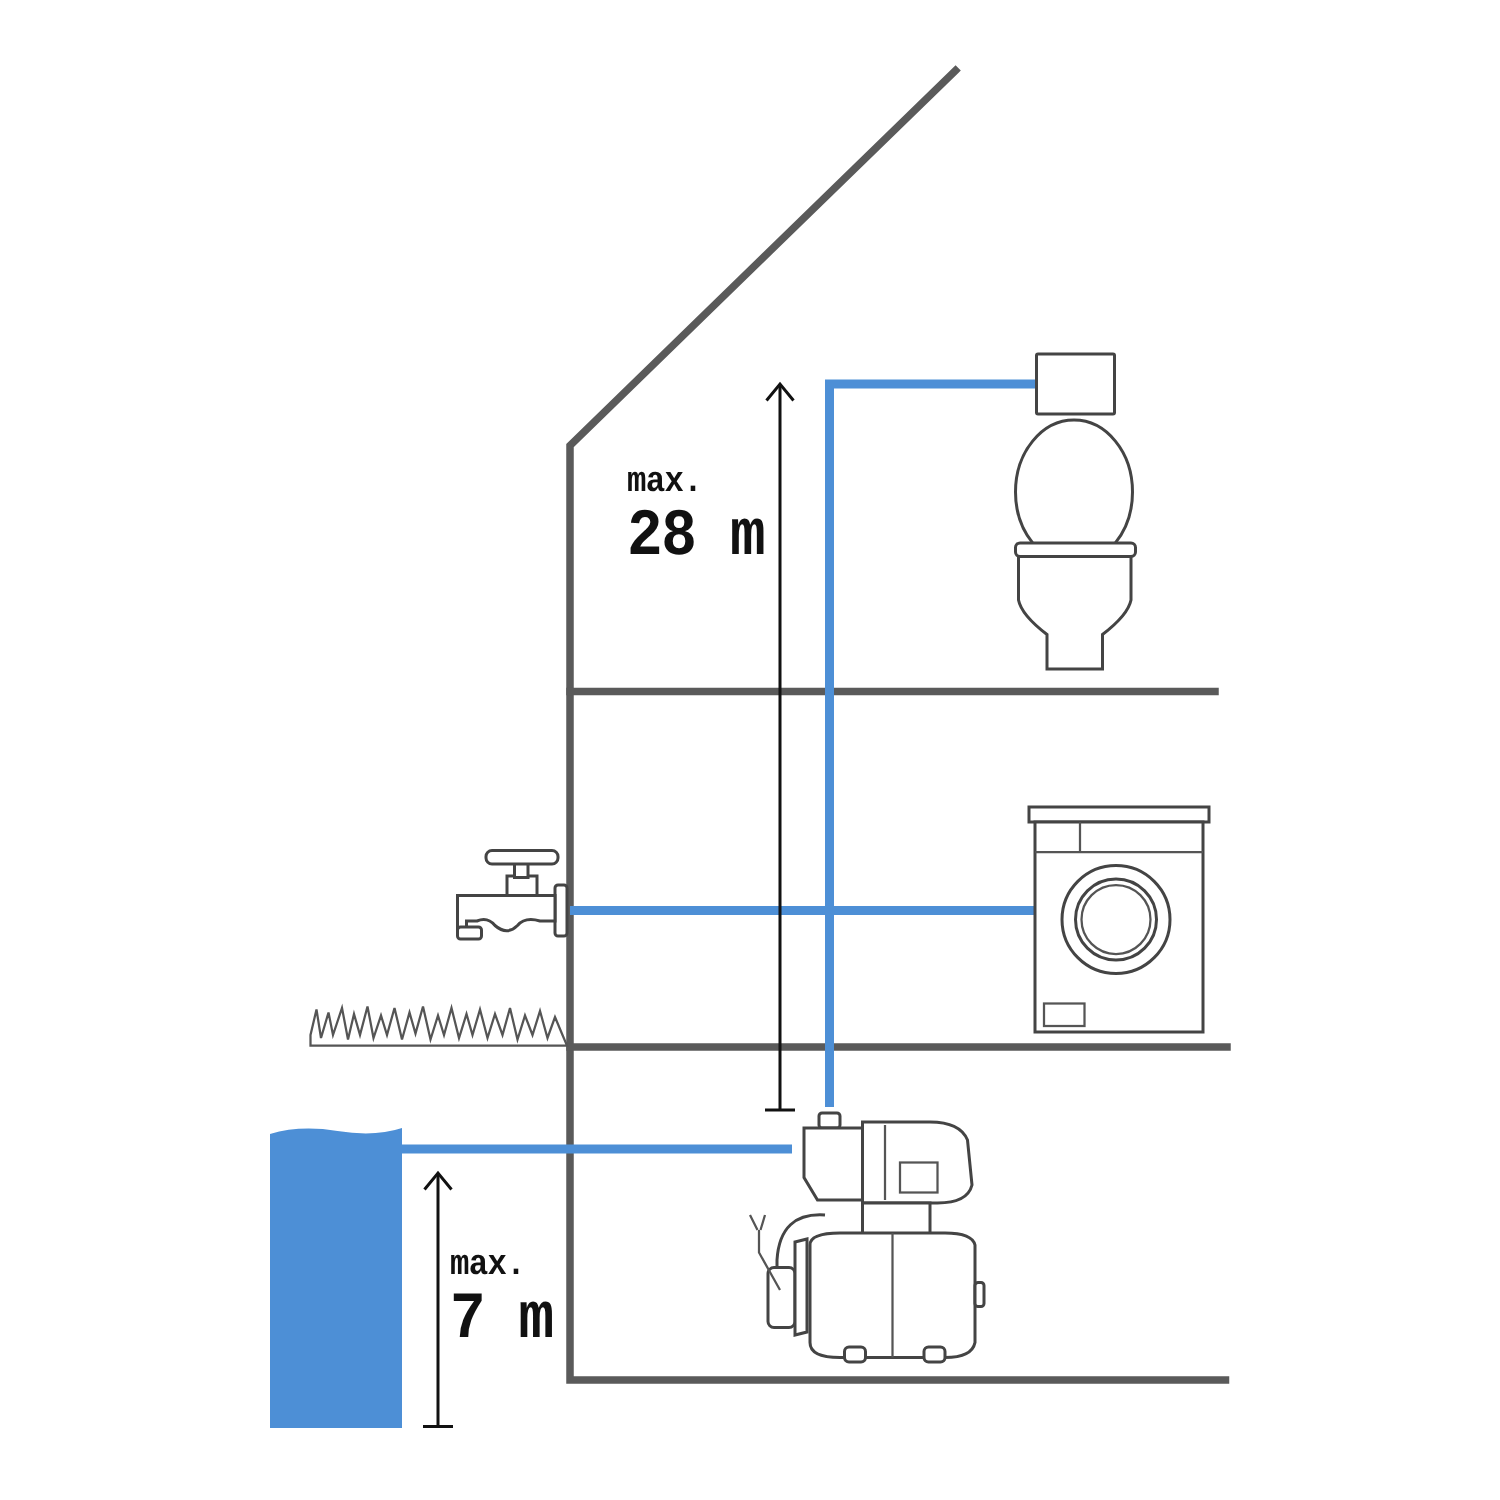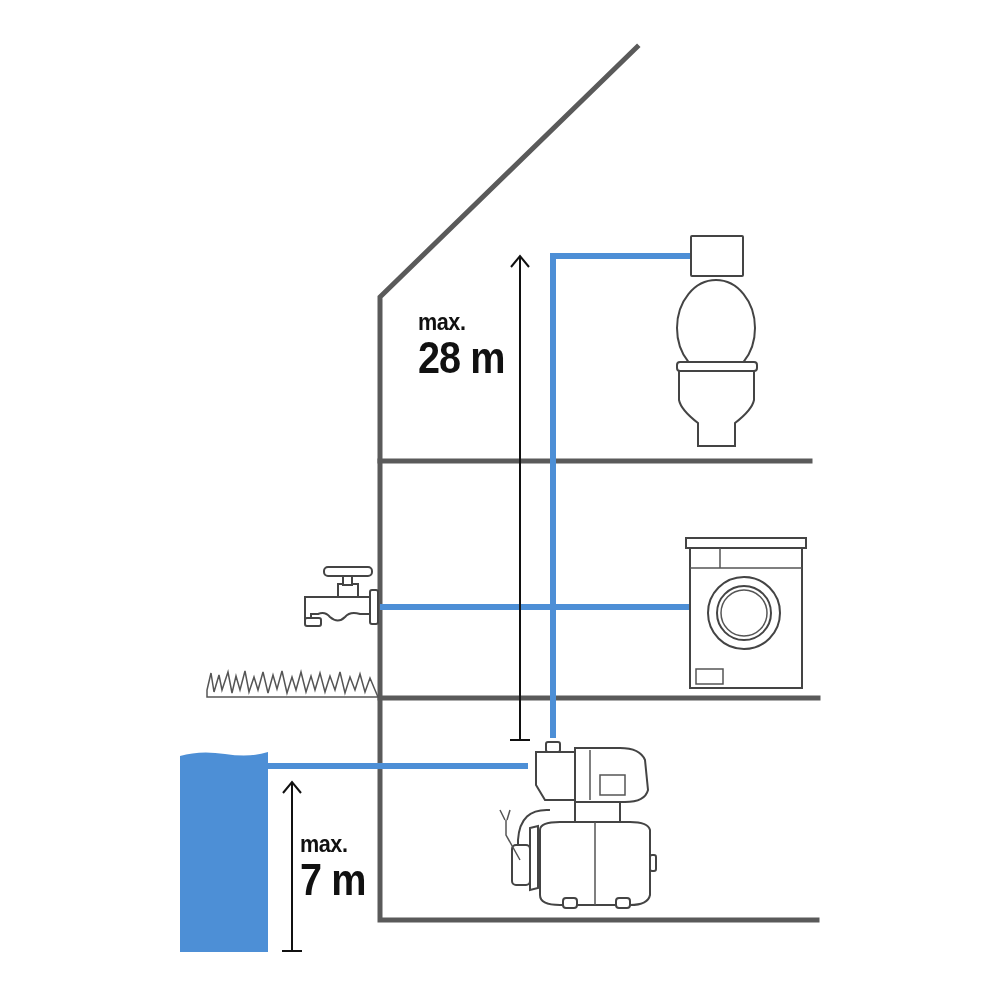--- a/index.html
+++ b/index.html
@@ -1,18 +1,18 @@
 <!DOCTYPE html>
 <html><head>
   <meta charset="utf-8">
   <style>
     html, body { margin: 0; padding: 0; background: #ffffff; }
     body { width: 1000px; height: 1000px; position: relative; overflow: hidden; font-family: "Liberation Sans", sans-serif; }
     svg.scene { position: absolute; left: 0; top: 0; width: 1000px; height: 1000px; }
-    .label { position: absolute; color: #111111; font-family: Liberation Sans, sans-serif; font-weight: bold; line-height: 1; }
+    .label { position: absolute; color: #111111; font-family: Liberation Mono, monospace; font-weight: bold; line-height: 1; }
     .label .small { display: block; font-size: 24px; letter-spacing: -0.5px; transform: scaleX(0.9); transform-origin: left; }
     .label .big { display: block; font-size: 44px; letter-spacing: -1px; transform: scaleX(0.9); transform-origin: left; margin-top: 2px; }
     .lbl-28 { left: 418px; top: 310px; }
     .lbl-7 { left: 300px; top: 832px; }
     .wall { stroke: #5a5a5a; stroke-width: 5; fill: none; stroke-linecap: square; }
     .pipe { stroke: #4d8fd6; stroke-width: 6; fill: none; }
     .outline { stroke: #444; stroke-width: 2; fill: #fff; }
     .thin { stroke: #555; stroke-width: 1.5; fill: none; }
     .arrow { stroke: #111; stroke-width: 2; fill: none; }
   </style>

